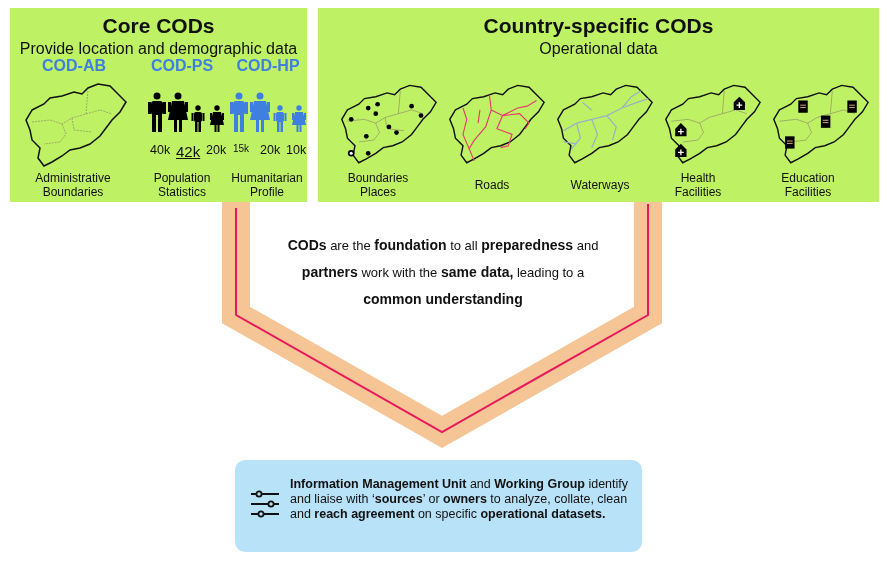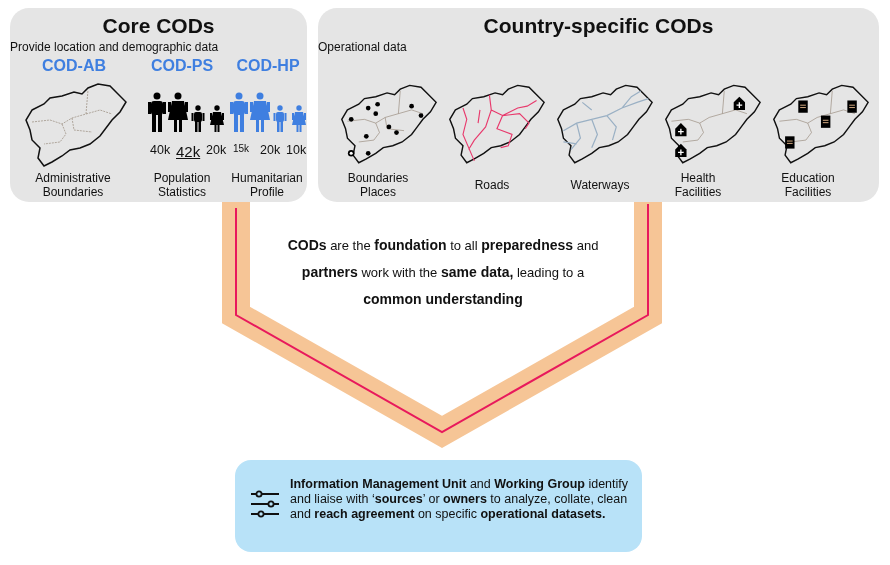--- a/index.html
+++ b/index.html
@@ -1,32 +1,32 @@
 <!DOCTYPE html>
 <html><head>
 <meta charset="utf-8">
 <style>
   html, body { margin:0; padding:0; background:#ffffff; }
   body { width:890px; height:565px; position:relative; overflow:hidden;
          font-family:"Liberation Sans", "DejaVu Sans", sans-serif; color:#111; }
-  .box { position:absolute; background:#e5e5e5;border-radius:19px; }
+  .box { position:absolute; background:#bef264; }
   #core { left:10px; top:8px; width:297px; height:194px; }
   #country { left:318px; top:8px; width:561px; height:194px; }
   .title { position:absolute; left:0; right:0; text-align:center; font-weight:bold; font-size:21px; top:6px; }
-  .subtitle { position:absolute; left:0; right:0; text-align:left; font-size:12px; top:32px; }
+  .subtitle { position:absolute; left:0; right:0; text-align:center; font-size:16px; top:32px; }
   .code { position:absolute; font-weight:bold; font-size:16px; color:#3f7fe0; text-align:center; }
   .item-label { position:absolute; text-align:center; font-size:12px; line-height:14px; }
   .map { position:absolute; }
   .num { position:absolute; }
   #chevron { position:absolute; left:0; top:0; }
   #center-text { position:absolute; left:258px; top:232px; width:370px; text-align:center;
                  font-size:13px; line-height:27px; }
   #center-text b { font-size:14px; }
   #im-box { position:absolute; left:235px; top:460px; width:407px; height:92px;
-            background:#b8e2f8; border-radius:16px; }
+            background:#b8e2f8; border-radius:10px; }
   #im-text { position:absolute; left:55px; top:17px; width:345px; font-size:12.5px; line-height:15px; }
   #im-icon { position:absolute; left:15px; top:30px; }
 </style>
 </head>
 <body>
 
 <svg id="chevron" width="890" height="565" viewBox="0 0 890 565">
   <polyline points="236,202 236,315 442,432 648,315 648,202" fill="none" stroke="#f6c596" stroke-width="28" stroke-linejoin="miter"></polyline>
   <polyline points="236,208 236,315 442,432 648,315 648,204" fill="none" stroke="#e8195c" stroke-width="2"></polyline>
 </svg>

